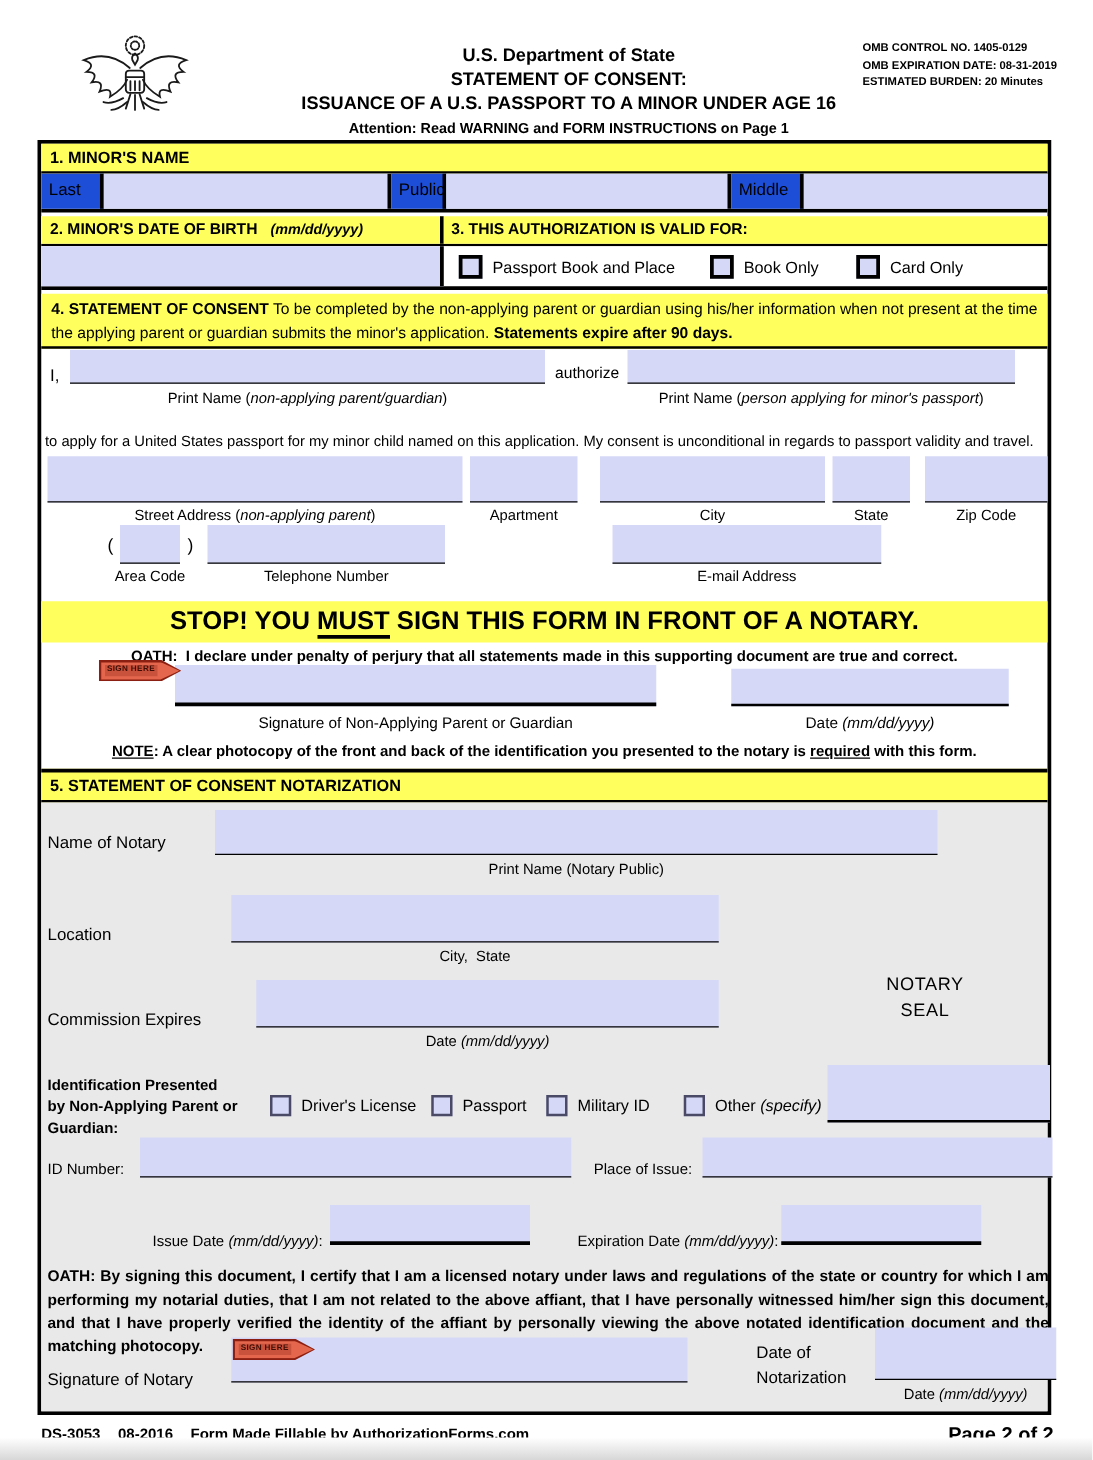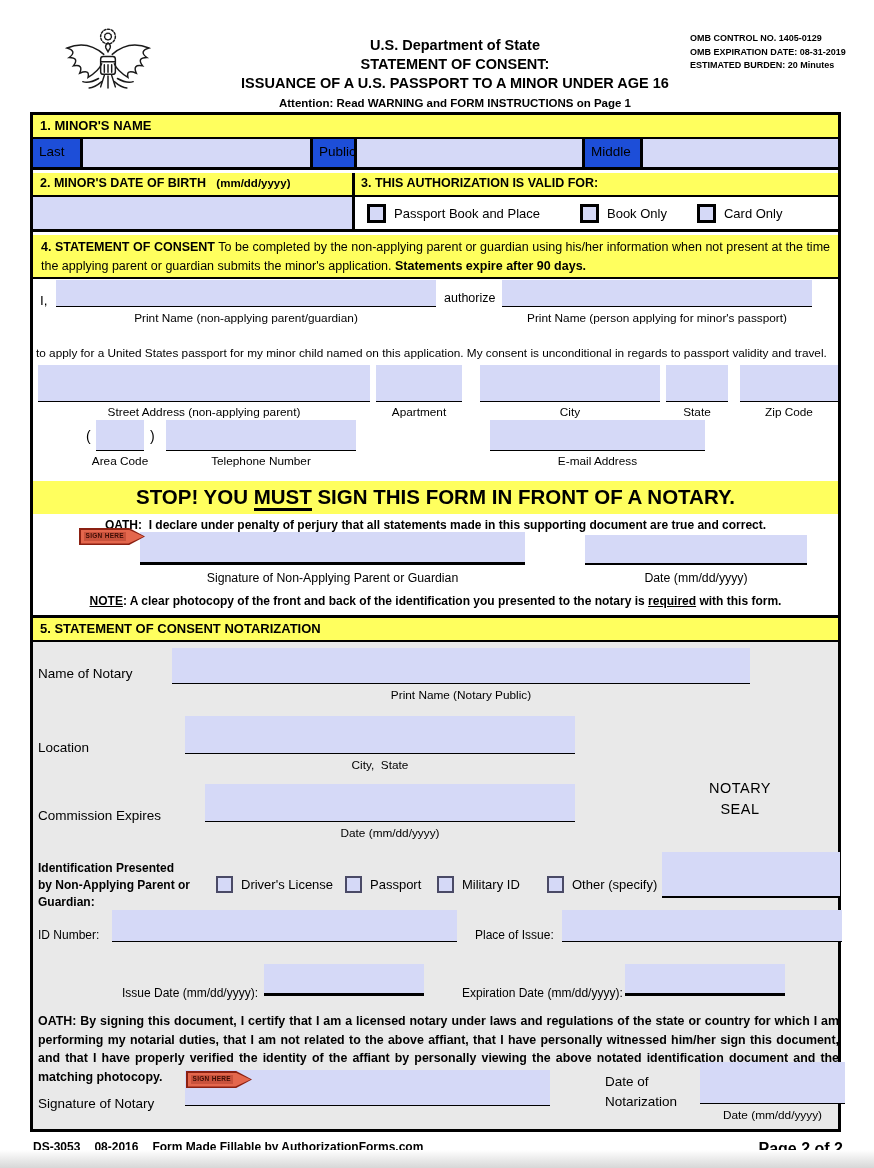--- a/index.html
+++ b/index.html
@@ -12,21 +12,21 @@
   html,body{width:874px;height:1168px}
   body{
     position:relative;
     font-family:"Liberation Sans","DejaVu Sans",sans-serif;
     color:var(--ink);
     background:#fff;
     overflow:hidden;
   }
   .abs{position:absolute}
   .b{font-weight:bold}
-  .i{}
+  .i{font-style:italic}
   .ctr{text-align:center}
   .pre{white-space:pre}
   .nowrap{white-space:nowrap}
 
   
   .hdr-center{left:180px;top:36px;width:550px;text-align:center;line-height:1.3}
   .hdr-center .t1{font-size:14.5px;font-weight:bold}
   .hdr-center .t2{font-size:14.5px;font-weight:bold}
   .hdr-center .t3{font-size:14.5px;font-weight:bold}
   .hdr-center .t4{font-size:11.5px;font-weight:bold;margin-top:3px}
@@ -144,21 +144,21 @@
 
 <div class="abs row" style="top:197px;height:35px;border-bottom:3px solid #000">
   <div class="cell-fill" style="width:322px;border-right:3px solid #000">
     <input aria-label="Minor's date of birth" style="">
   </div>
   <div style="flex:1;display:flex;align-items:center">
     <div class="cbgroup" style="margin-left:12px">
       <div class="cb3" role="checkbox" aria-checked="false"></div>
       <span class="cblabel">Passport Book and Place</span>
     </div>
-    <div class="cbgroup" style="margin-left:40px">
+    <div class="cbgroup" style="margin-left:28px">
       <div class="cb3" role="checkbox" aria-checked="false"></div>
       <span class="cblabel">Book Only</span>
     </div>
     <div class="cbgroup" style="margin-left:30px">
       <div class="cb3" role="checkbox" aria-checked="false"></div>
       <span class="cblabel">Card Only</span>
     </div>
   </div>
 </div>
 

